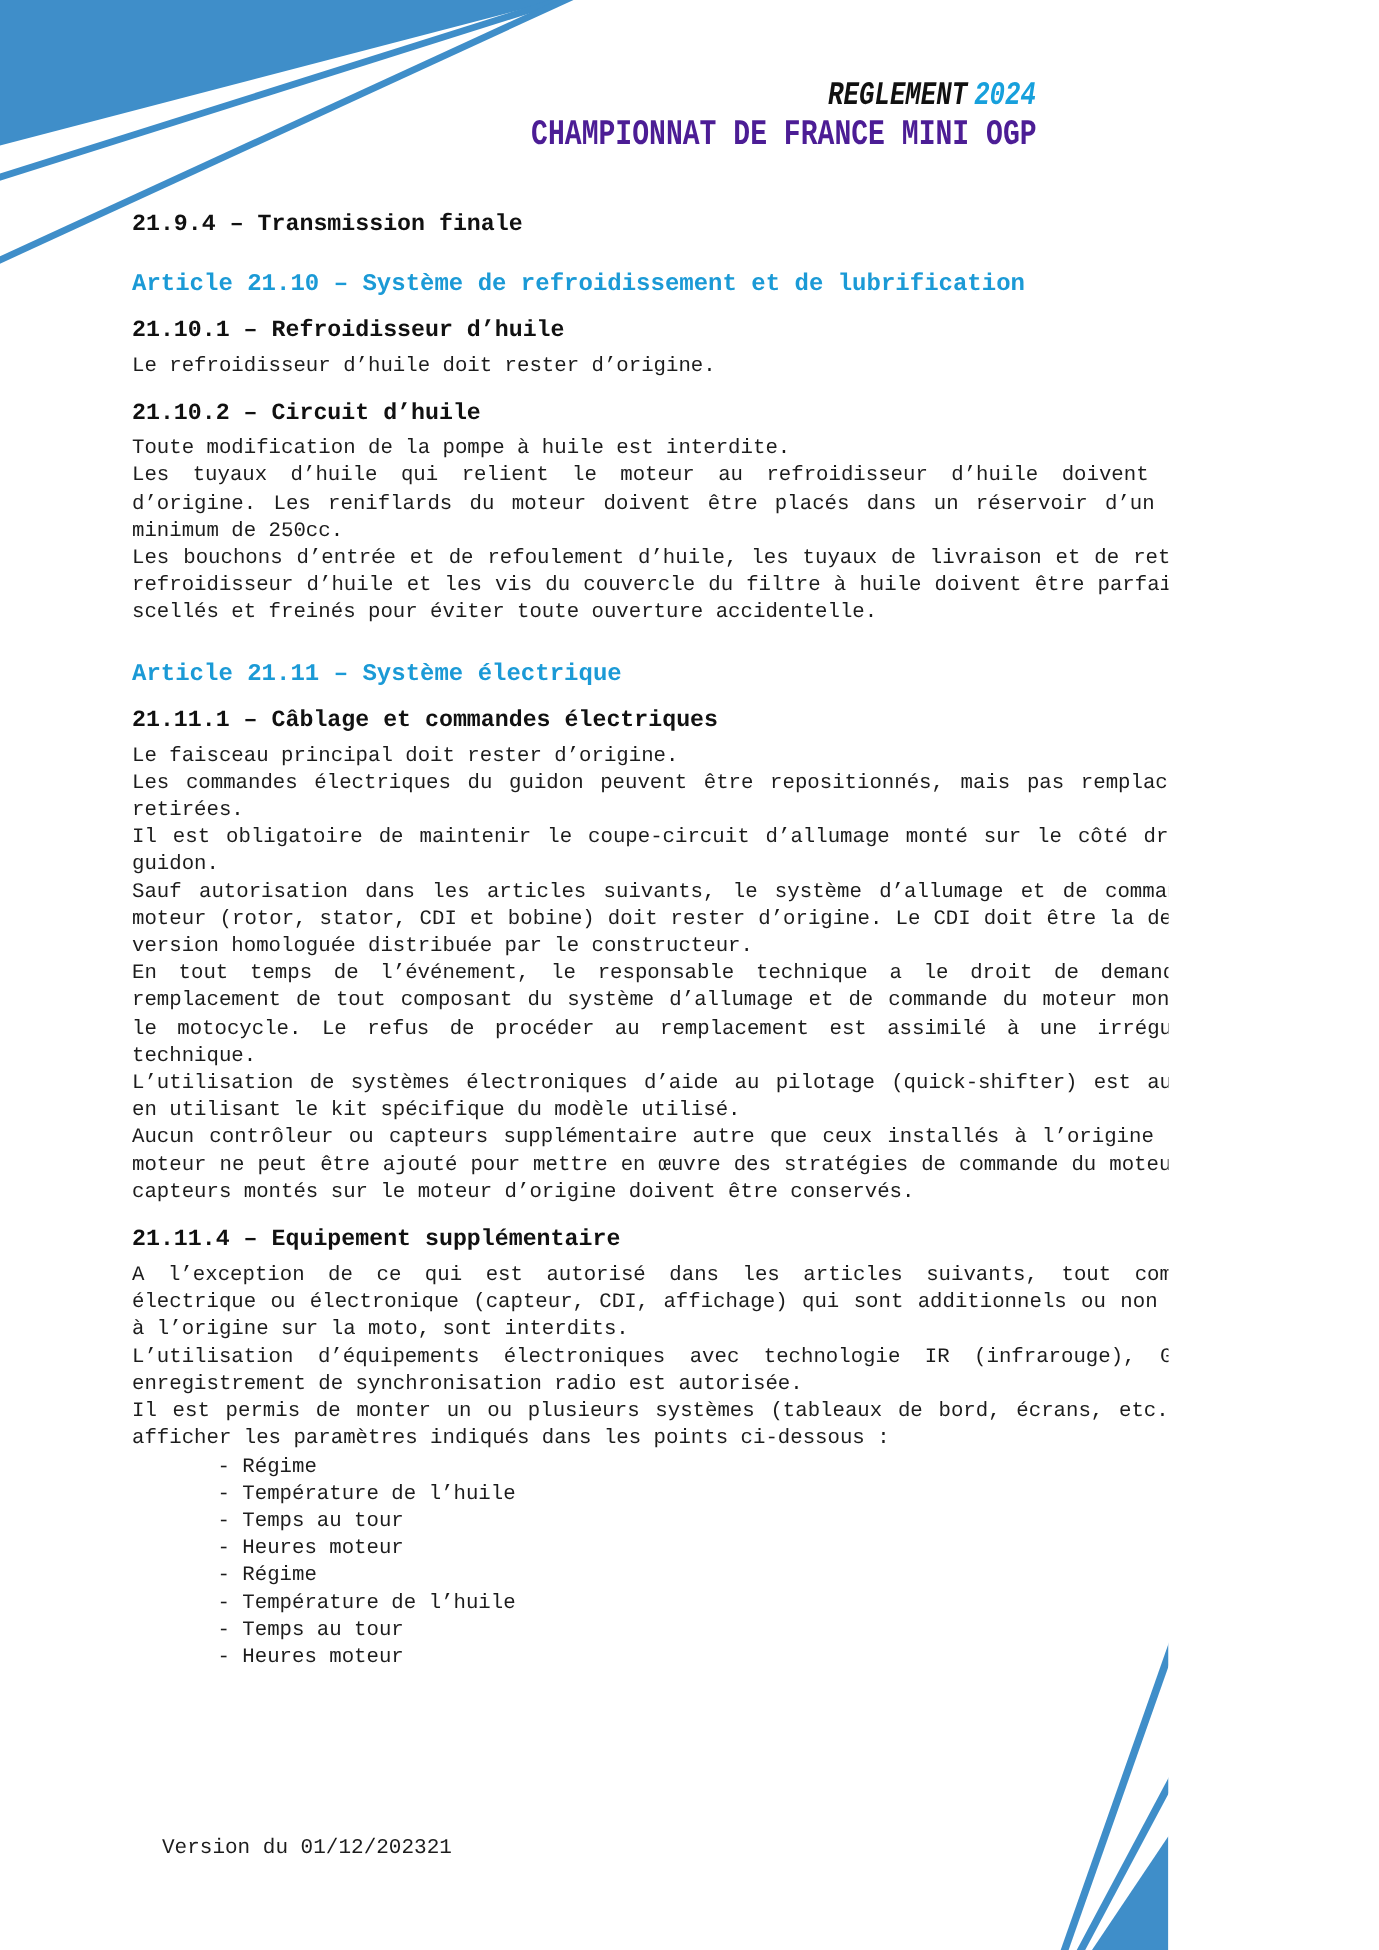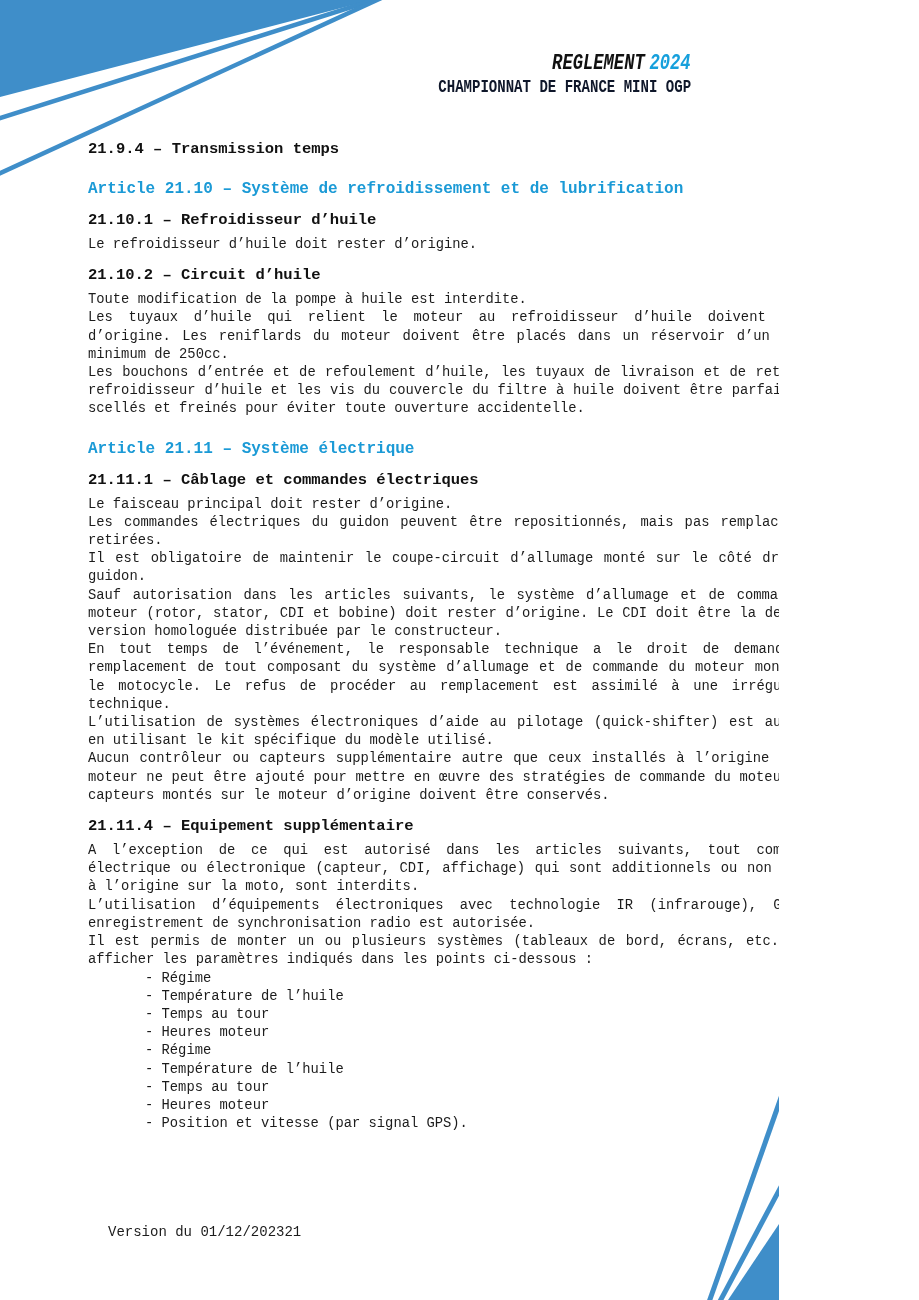--- a/index.html
+++ b/index.html
@@ -24,21 +24,21 @@
     line-height: 1.05;
   }
   .condensed {
     display: inline-block;
     transform: scaleX(0.78);
     transform-origin: 100% 50%;
     white-space: nowrap;
   }
   .title-line { font-size: 22px; font-weight: bold; font-style: italic; color: #111111; }
   .title-year { color: #17a0dc; padding-left: 6px; }
-  .subtitle-line { font-size: 18px; font-weight: bold; color: #0f172a; margin-top: 3px; }
+  .subtitle-line { font-size: 24px; font-weight: bold; color: #4c1d95; margin-top: 3px; }
 
   .content {
     position: absolute;
     left: 88px;
     top: 140px;
     width: 743px;
   }
   .content > :first-child { margin-top: 0; }
   .p {
     margin: 0;
@@ -102,21 +102,21 @@
       <span class="condensed">
         <span>REGLEMENT</span><span class="title-year">2024</span>
       </span>
     </div>
     <div class="subtitle-line">
       <span class="condensed">CHAMPIONNAT DE FRANCE MINI OGP</span>
     </div>
   </div>
 
   <div class="content">
-    <h3 class="h-sub">21.9.4 – Transmission temps</h3>
+    <h3 class="h-sub">21.9.4 – Transmission finale</h3>
 
     <h2 class="h-article">Article 21.10 – Système de refroidissement et de lubrification</h2>
     <h3 class="h-sub">21.10.1 – Refroidisseur d’huile</h3>
     <p class="p">Le refroidisseur d’huile doit rester d’origine.</p>
 
     <h3 class="h-sub">21.10.2 – Circuit d’huile</h3>
     <p class="p">Toute modification de la pompe à huile est interdite.</p>
     <p class="p">Les tuyaux d’huile qui relient le moteur au refroidisseur d’huile doivent rester d’origine. Les reniflards du moteur doivent être placés dans un réservoir d’un volume minimum de 250cc.</p>
     <p class="p">Les bouchons d’entrée et de refoulement d’huile, les tuyaux de livraison et de retour du refroidisseur d’huile et les vis du couvercle du filtre à huile doivent être parfaitement scellés et freinés pour éviter toute ouverture accidentelle.</p>
 
@@ -143,21 +143,20 @@
       <li>- Temps au tour</li>
       <li>- Heures moteur</li>
     </ul>
 
 
     <ul class="list">
       <li>- Régime</li>
       <li>- Température de l’huile</li>
       <li>- Temps au tour</li>
       <li>- Heures moteur</li>
-      <li>- Position et vitesse (par signal GPS).</li>
     </ul>
   </div>
 
   <div class="doc-footer">
     <span class="footer-version">Version du 01/12/2023</span>
     <span>21</span>
   </div>
 
 </div>
 

